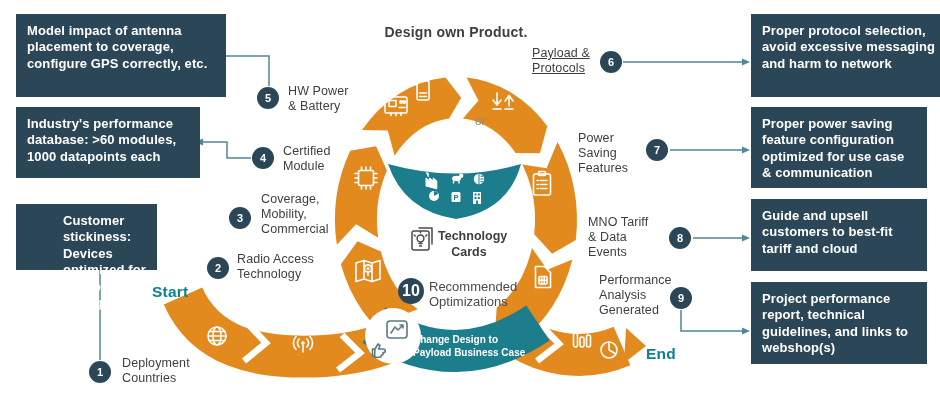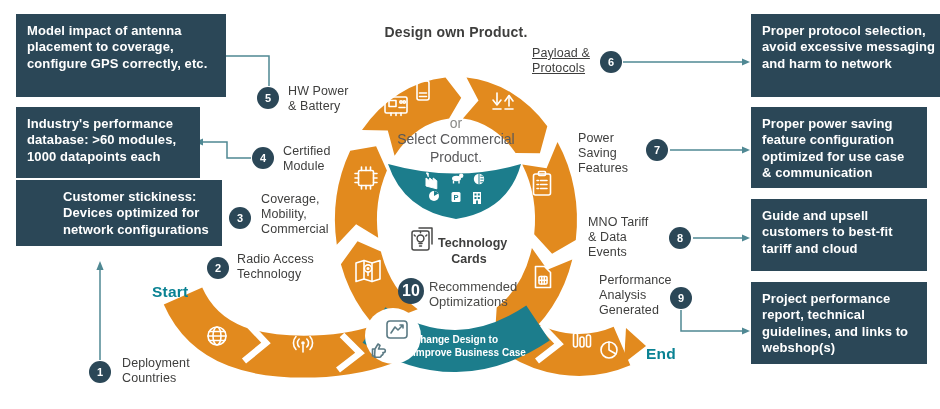--- a/index.html
+++ b/index.html
@@ -12,21 +12,21 @@
   .stage svg{position:absolute;left:0;top:0;}
   .box{position:absolute;background:var(--navy);color:#fff;font-weight:bold;
        font-size:13px;line-height:1.26;padding:9px 11px;box-sizing:border-box;letter-spacing:.1px;}
   .num{position:absolute;width:22px;height:22px;border-radius:50%;background:var(--navy);
        color:#fff;font-size:11px;font-weight:bold;display:flex;align-items:center;justify-content:center;}
   .num.big{width:26px;height:26px;font-size:16px;}
   .slabel{position:absolute;color:var(--label-gray);font-size:12.5px;line-height:1.18;letter-spacing:.1px;}
   .title{position:absolute;left:370px;top:24px;width:172px;text-align:center;
          color:var(--label-gray);font-weight:bold;font-size:14px;letter-spacing:.2px;}
   .startend{position:absolute;color:var(--teal-text);font-weight:bold;font-size:15.5px;letter-spacing:.2px;}
-  .cmuted{position:absolute;color:var(--mid-gray);font-size:14px;line-height:1.3;text-align:center;}
+  .cmuted{position:absolute;color:var(--mid-gray);font-size:12px;line-height:1.3;text-align:right;font-style:italic;}
   .cgray{position:absolute;color:var(--muted-gray);font-size:11px;line-height:1.35;text-align:center;}
   .ctitle{position:absolute;color:var(--label-gray);font-weight:bold;font-size:12.5px;line-height:1.25;text-align:center;}
   .copt{position:absolute;color:#4A4A48;font-size:13px;line-height:1.16;}
   .changetxt{position:absolute;left:413px;top:333px;width:125px;color:#fff;
              font-weight:bold;font-size:10px;line-height:1.3;}
 </style>
 </head>
 <body>
 
 <div class="stage">
@@ -189,21 +189,21 @@
       <polygon points="742,146.4 742,153.6 750,150"></polygon>
       <polygon points="742,234.4 742,241.6 750,238"></polygon>
       <polygon points="742,327.4 742,334.6 750,331"></polygon>
     </g>
   </svg>
 
   <div class="title">Design own Product.</div>
 
   <div class="box" style="left:16px;top:14px;width:210px;height:83px;">Model impact of antenna placement to coverage, configure GPS correctly, etc.</div>
   <div class="box" style="left:16px;top:107px;width:184px;height:71px;">Industry's performance database: &gt;60 modules, 1000 datapoints each</div>
-  <div class="box" style="left:16px;top:180px;width:206px;height:66px;padding-left:47px;">Customer stickiness: Devices optimized for network configurations</div>
+  <div class="box" style="left:16px;top:204px;width:141px;height:66px;padding-left:47px;">Customer stickiness: Devices optimized for network configurations</div>
 
   <div class="box" style="left:751px;top:14px;width:212px;height:83px;">Proper protocol selection, avoid excessive messaging and harm to network</div>
   <div class="box" style="left:751px;top:107px;width:176px;height:81px;">Proper power saving feature configuration optimized for use case &amp; communication</div>
   <div class="box" style="left:751px;top:199px;width:176px;height:72px;">Guide and upsell customers to best-fit tariff and cloud</div>
   <div class="box" style="left:751px;top:282px;width:176px;height:82px;">Project performance report, technical guidelines, and links to webshop(s)</div>
 
   <div class="startend" style="left:152px;top:283px;">Start</div>
   <div class="startend" style="left:646px;top:345px;">End</div>
 
   <div class="num" style="left:89px;top:361px;">1</div>
@@ -222,20 +222,19 @@
   <div class="slabel" style="left:261px;top:192px;width:88px;">Coverage, Mobility, Commercial</div>
   <div class="slabel" style="left:283px;top:144px;width:62px;">Certified Module</div>
   <div class="slabel" style="left:288px;top:84px;width:72px;">HW Power &amp; Battery</div>
   <div class="slabel" style="left:532px;top:46px;width:64px;text-decoration:underline;">Payload &amp; Protocols</div>
   <div class="slabel" style="left:578px;top:131px;width:56px;">Power Saving Features</div>
   <div class="slabel" style="left:588px;top:215px;width:70px;">MNO Tariff &amp; Data Events</div>
   <div class="slabel" style="left:599px;top:273px;width:84px;">Performance Analysis Generated</div>
   <div class="copt" style="left:429px;top:279px;width:110px;">Recommended Optimizations</div>
 
   <div class="cmuted" style="left:426px;top:114px;width:60px;color:#8A8A88;">or</div>
-  <div class="cmuted" style="left:394px;top:130px;width:124px;">Select Commercial Product.</div>
-  <div class="ctitle" style="left:438px;top:236px;width:62px;">Technology Cards</div>
+  <div class="ctitle" style="left:438px;top:229px;width:62px;">Technology Cards</div>
   <div class="changetxt">
     <span>Change Design to</span><br>
-    <span>Improve Business Case</span>
+    <span>Payload Business Case</span>
   </div>
 
 </div>
 
 </body></html>

